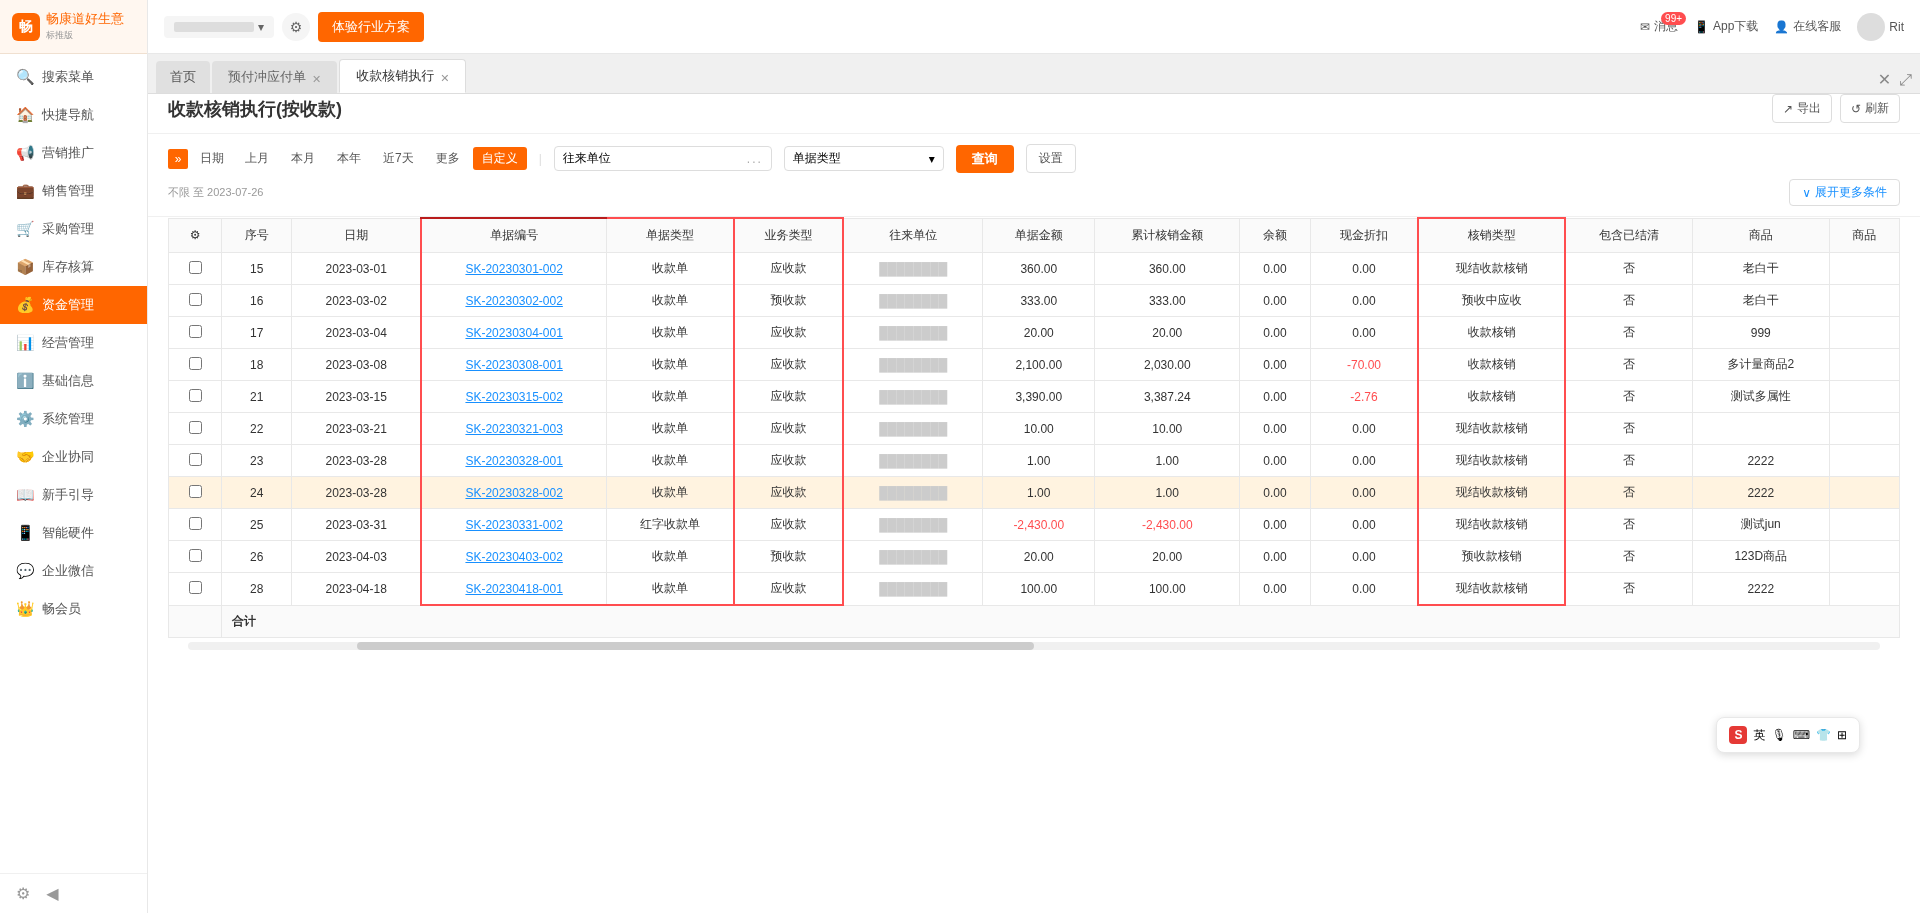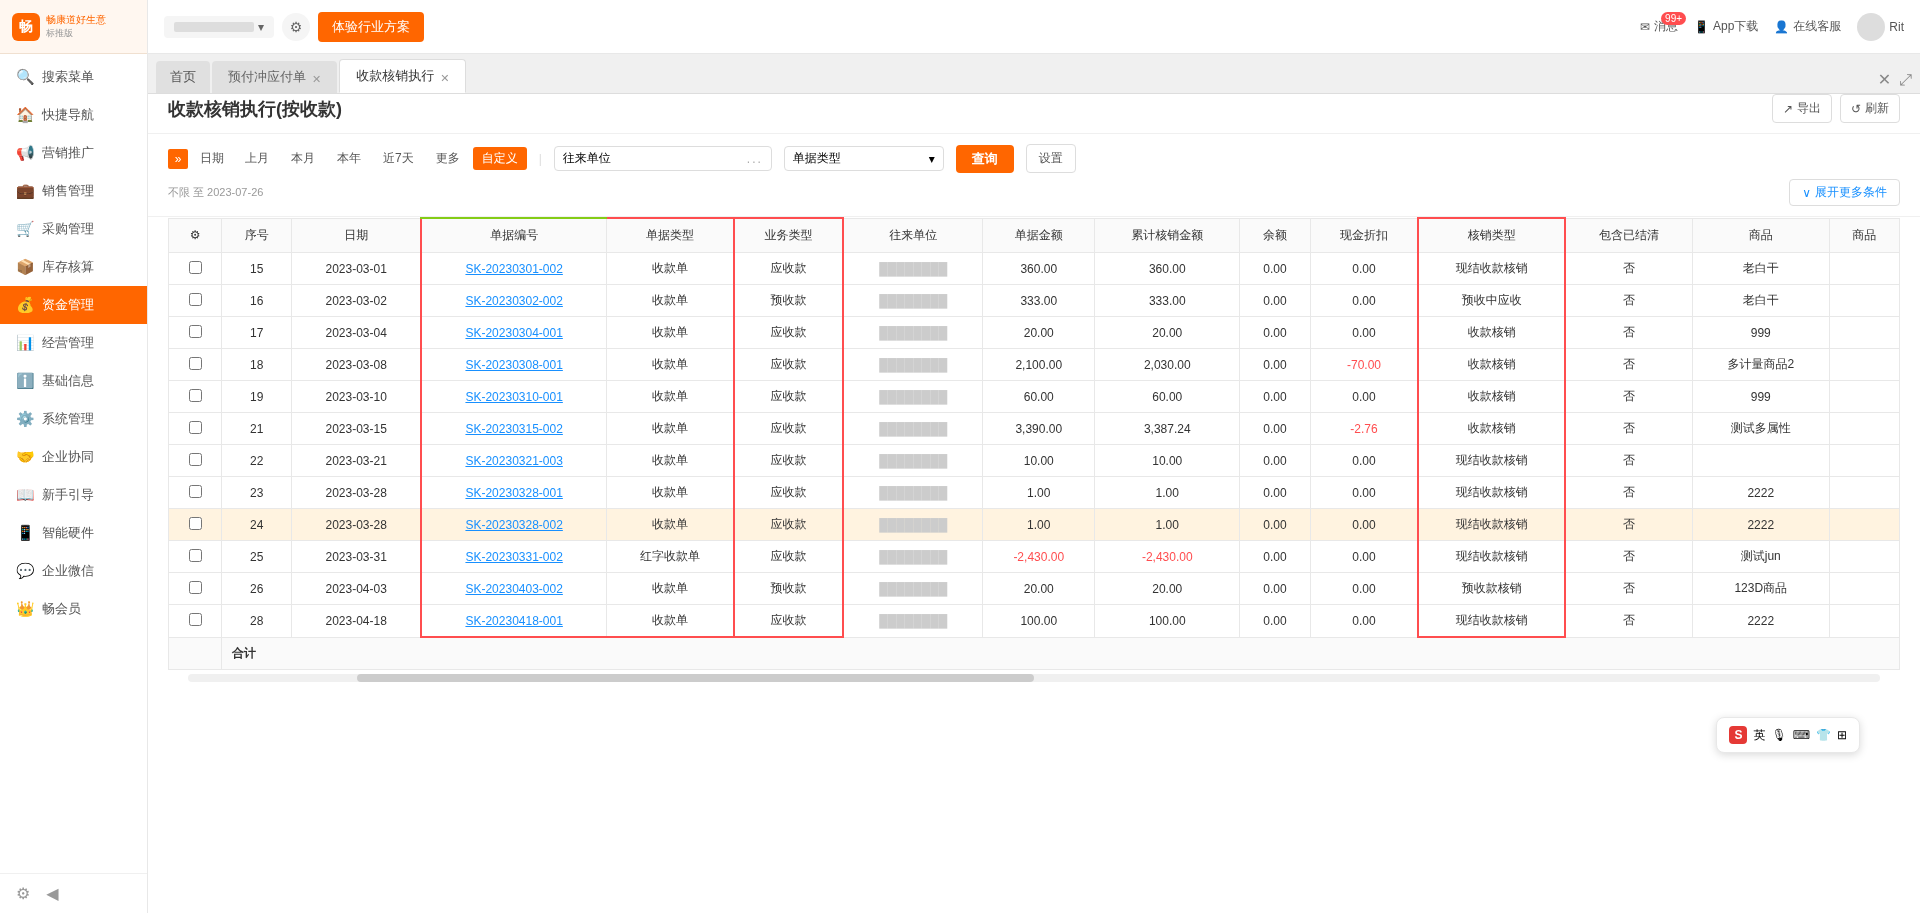--- a/index.html
+++ b/index.html
@@ -23,21 +23,21 @@
       gap: 6px;
       height: 54px;
     }
     .logo-icon {
       width: 28px; height: 28px;
       background: #ff6600;
       border-radius: 6px;
       display: flex; align-items: center; justify-content: center;
       color: #fff; font-size: 14px; font-weight: bold;
     }
-    .logo-text { font-size: 10px; color: #ff6600; line-height: 1.3; }
+    .logo-text { font-size: 13px; color: #ff6600; line-height: 1.3; }
     .logo-badge { font-size: 9px; color: #999; margin-top: 1px; }
 
     .sidebar-menu { flex: 1; overflow-y: auto; padding: 4px 0; }
     .sidebar-item {
       display: flex; align-items: center; gap: 8px;
       padding: 10px 16px;
       cursor: pointer;
       color: #555;
       font-size: 13px;
     }
@@ -436,21 +436,21 @@
     </div>
 
     <div class="table-area">
       <div class="table-wrapper">
         <table class="data-table">
           <thead>
             <tr>
               <th>⚙</th>
               <th>序号</th>
               <th>日期</th>
-              <th style="border-left:2px solid #ff4d4f;border-top:2px solid #84cc16;text-align:center;">单据编号</th>
+              <th style="border-left:2px solid #ff4d4f;border-top:2px solid #b91c1c;text-align:center;">单据编号</th>
               <th style="border-top:2px solid #ff4d4f;border-right:2px solid #ff4d4f;">单据类型</th>
               <th style="border-left:2px solid #ff4d4f;border-top:2px solid #ff4d4f;border-right:2px solid #ff4d4f;">业务类型</th>
               <th>往来单位</th>
               <th>单据金额</th>
               <th>累计核销金额</th>
               <th>余额</th>
               <th>现金折扣</th>
               <th style="border-left:2px solid #ff4d4f;border-top:2px solid #ff4d4f;border-right:2px solid #ff4d4f;">核销类型</th>
               <th>包含已结清</th>
               <th>商品</th>
@@ -521,37 +521,20 @@
     <td style="">2,030.00</td>
     <td>0.00</td>
     <td style="color:#ff4d4f;">-70.00</td>
     <td style="border-left:2px solid #ff4d4f;border-right:2px solid #ff4d4f;">收款核销</td>
     <td>否</td>
     <td>多计量商品2</td>
     <td></td>
   </tr>
               <tr>
     <td><input type="checkbox" style=""></td>
-    <td>19</td>
-    <td>2023-03-10</td>
-    <td style="border-left:2px solid #ff4d4f;"><span class="link-text">SK-20230310-001</span></td>
-    <td style="border-right:2px solid #ff4d4f;">收款单</td>
-    <td style="border-left:2px solid #ff4d4f;border-right:2px solid #ff4d4f;">应收款</td>
-    <td style="color:#ccc;">████████</td>
-    <td style="">60.00</td>
-    <td style="">60.00</td>
-    <td>0.00</td>
-    <td style="">0.00</td>
-    <td style="border-left:2px solid #ff4d4f;border-right:2px solid #ff4d4f;">收款核销</td>
-    <td>否</td>
-    <td>999</td>
-    <td></td>
-  </tr>
-              <tr>
-    <td><input type="checkbox" style=""></td>
     <td>21</td>
     <td>2023-03-15</td>
     <td style="border-left:2px solid #ff4d4f;"><span class="link-text">SK-20230315-002</span></td>
     <td style="border-right:2px solid #ff4d4f;">收款单</td>
     <td style="border-left:2px solid #ff4d4f;border-right:2px solid #ff4d4f;">应收款</td>
     <td style="color:#ccc;">████████</td>
     <td style="">3,390.00</td>
     <td style="">3,387.24</td>
     <td>0.00</td>
     <td style="color:#ff4d4f;">-2.76</td>

